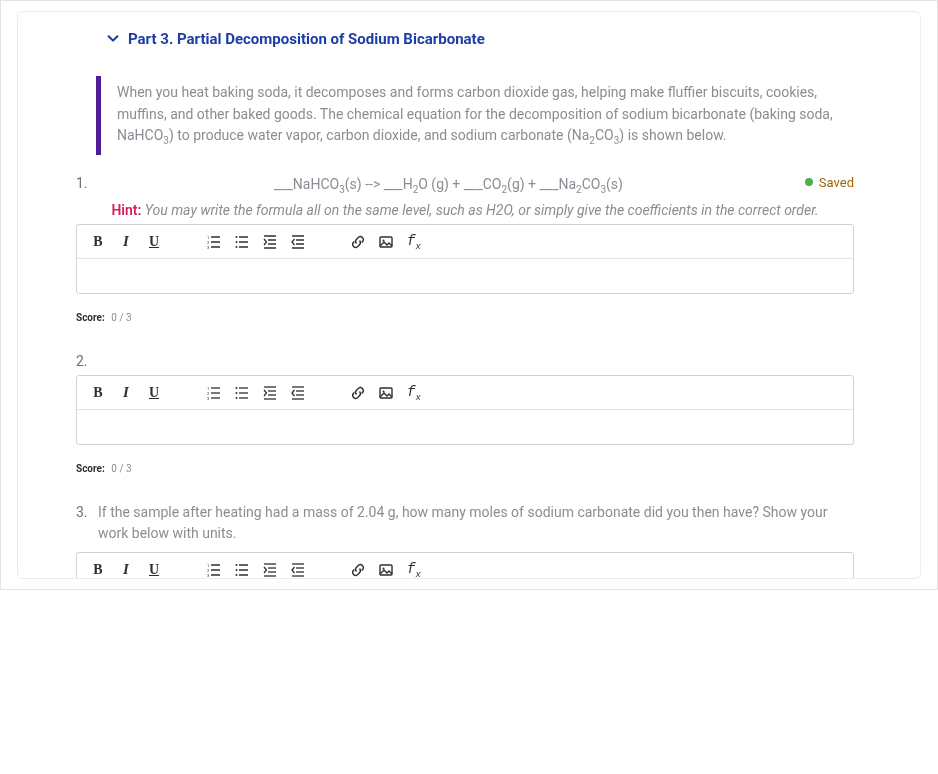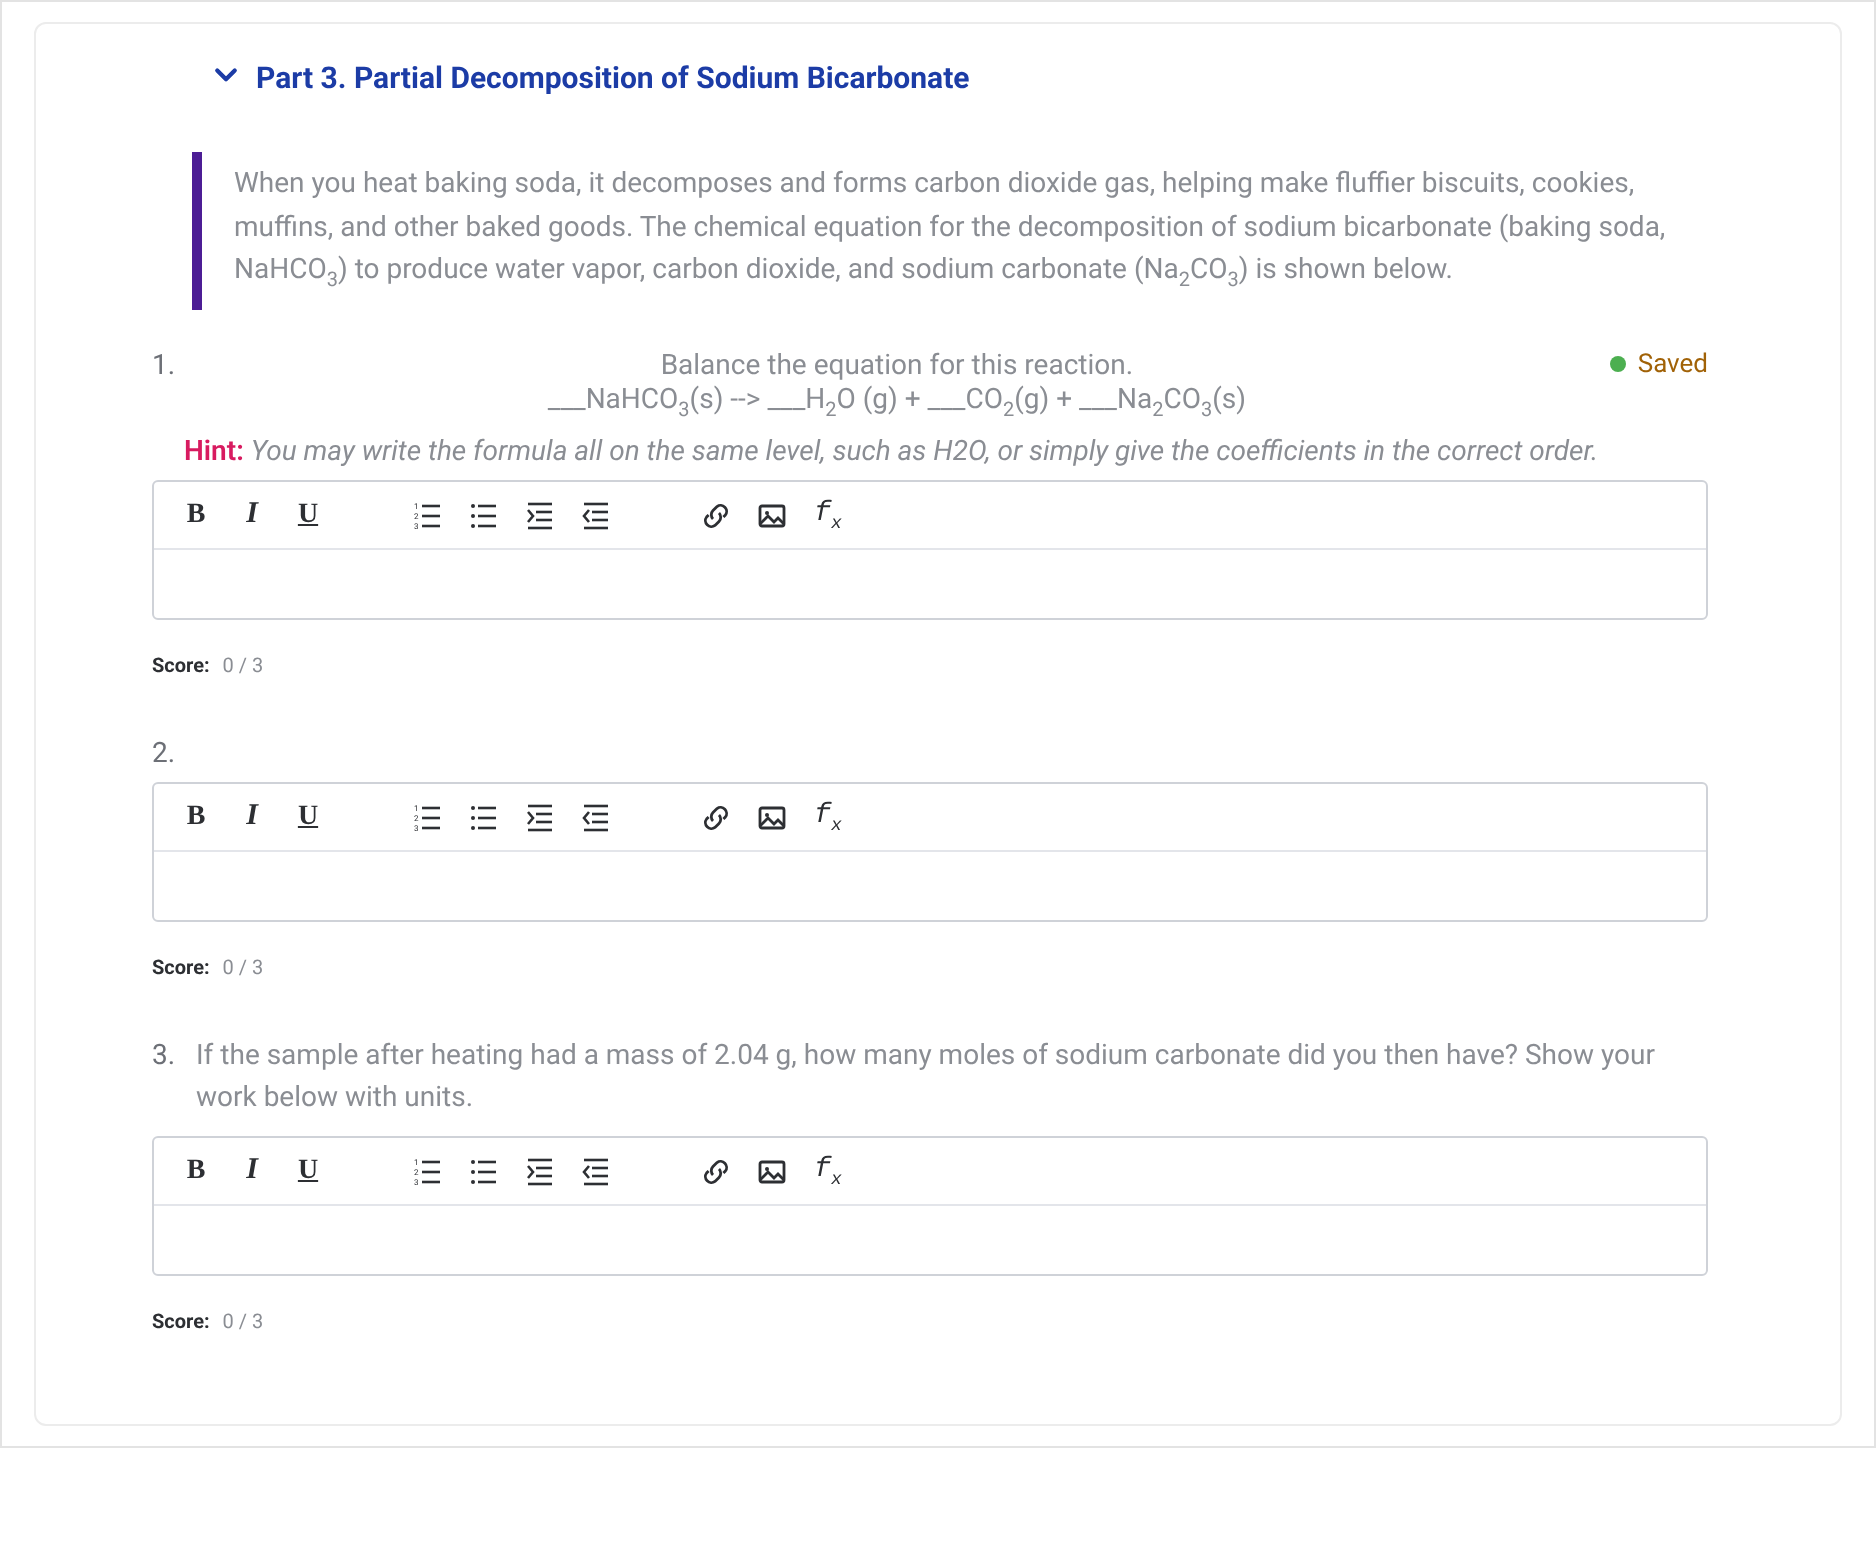--- a/index.html
+++ b/index.html
@@ -4,21 +4,21 @@
 <style>
   * { box-sizing: border-box; margin: 0; padding: 0; }
   body {
     font-family: -apple-system, BlinkMacSystemFont, "Segoe UI", Roboto, "Helvetica Neue", Arial, sans-serif;
     background: #fff;
     font-size: 14px;
     color: #333;
   }
   .page {
     width: 938px;
-    height: 724px;
+    height: 590px;
     padding: 10px 16px 10px 16px;
     border: 1px solid #e3e3e3;
     overflow: hidden;
   }
   .inner {
     border: 1px solid #ececec;
     border-radius: 6px;
     padding: 18px 28px 30px 28px;
     width: 100%;
     height: 100%;
@@ -56,22 +56,23 @@
   .q-center { flex: 1; text-align: center; color: #8a8d93; font-size: 14px; }
   .saved-wrap {
     display: flex; align-items: center; gap: 6px;
     font-size: 13px; color: #a16207; flex-shrink:0;
   }
   .saved-dot {
     width: 8px; height: 8px; border-radius: 50%; background: #4caf50;
   }
   .q-center .eqline { margin-top: 1px; display:inline-block;text-align:center;}
   .hint-row {
-    margin: 8px 0 6px 16px;
+    margin: 8px 0 6px 0;
     font-size: 14px;
+    text-align: center;
   }
   .hint-label { color: #d81b60; font-weight: 600; }
   .hint-text { color: #8a8d93; font-style: italic; }
   .q-body {
     margin: 0 0 8px 22px;
     color: #8a8d93;
     font-size: 14px;
     line-height: 1.5;
     max-width: 770px;
   }
@@ -131,21 +132,20 @@
       </span>
       <h2>Part 3. Partial Decomposition of Sodium Bicarbonate</h2>
     </div>
 
     <div class="intro-block">When you heat baking soda, it decomposes and forms carbon dioxide gas, helping make fluffier biscuits, cookies, muffins, and other baked goods. The chemical equation for the decomposition of sodium bicarbonate (baking soda, NaHCO<sub>3</sub>) to produce water vapor, carbon dioxide, and sodium carbonate (Na<sub>2</sub>CO<sub>3</sub>) is shown below.</div>
 
     <div class="q-wrap">
       <div class="q-row1">
         <div class="q-num">1.</div>
         <div class="q-center">
-          <div>Balance the equation for this reaction.</div>
           <div class="eqline chem">___NaHCO<sub>3</sub>(s) --&gt; ___H<sub>2</sub>O (g) + ___CO<sub>2</sub>(g) + ___Na<sub>2</sub>CO<sub>3</sub>(s)</div>
         </div>
         <div class="saved-wrap">
           <span class="saved-dot"></span>
           <span>Saved</span>
         </div>
       </div>
 
       <div class="hint-row">
         <span class="hint-label">Hint:</span>

